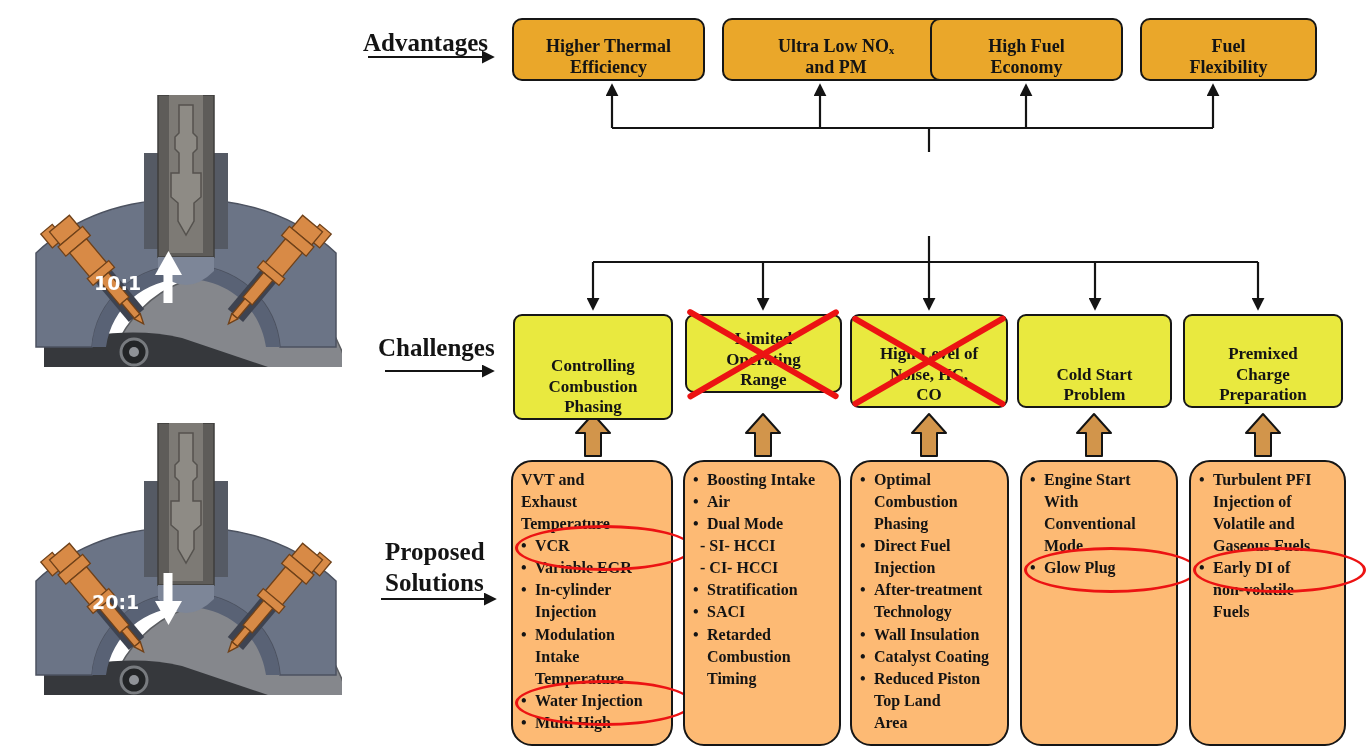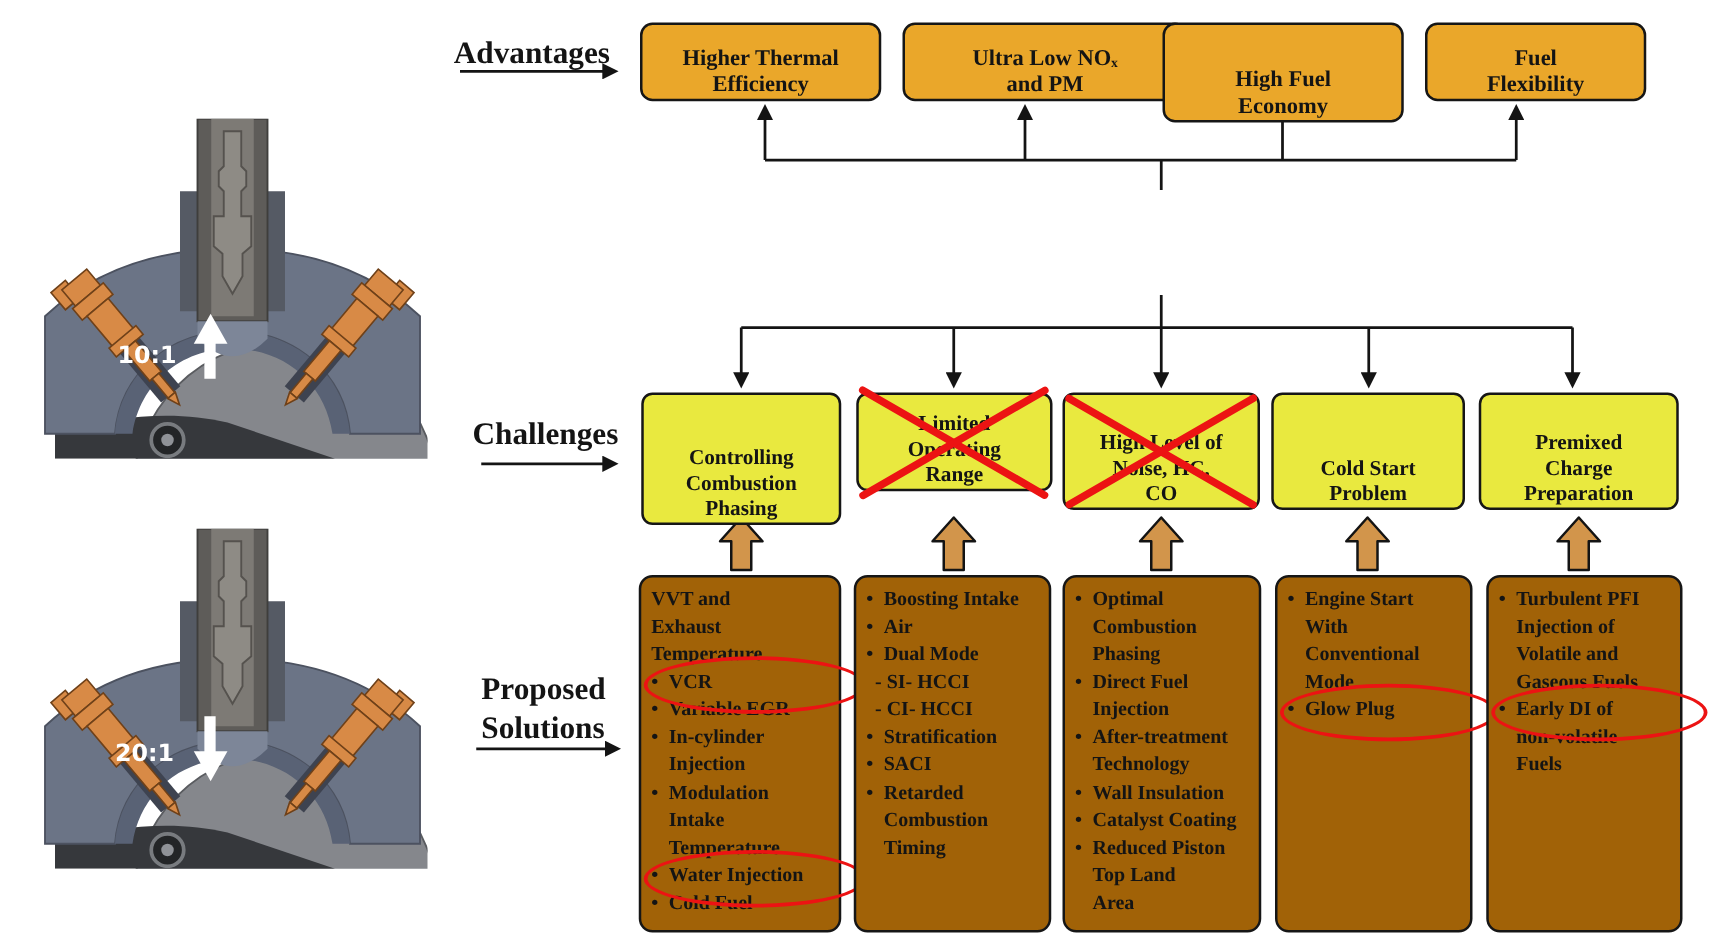--- a/index.html
+++ b/index.html
@@ -30,21 +30,21 @@
   }
   
   .crossed::before,.crossed::after{
     content:"";position:absolute;left:-7%;top:50%;width:114%;height:5.5px;
     background:#EC1313;border-radius:3px;z-index:4;
   }
   .crossed::before{transform:translateY(-50%) rotate(30deg);}
   .crossed::after{transform:translateY(-50%) rotate(-30deg);}
   
   .sol-box{
-    position:absolute;z-index:2;background:#a16207;border:2.5px solid #161616;border-radius:11px;
+    position:absolute;z-index:2;background:#fdba74;border:2.5px solid #161616;border-radius:21px;
     box-sizing:border-box;padding:7px 4px 0 8px;font-weight:bold;font-size:16px;line-height:1.38;
   }
   .sol-item{position:relative;padding-left:14px;}
   .sol-item.noblt{padding-left:0;}
   .sol-item.sub{padding-left:7px;}
   .blt{position:absolute;left:0;top:0;}
   .line{position:relative;}
   .red-ellipse{
     position:absolute;left:-20px;right:-26px;top:-10px;height:40px;
     border:3.5px solid #EC1313;border-radius:50%;pointer-events:none;z-index:5;
@@ -160,21 +160,21 @@
   <div class="row-label" style="left:378px;top:332px;width:120px;">Challenges</div>
   <div class="row-label" style="left:385px;top:536px;width:112px;" id="solutions-label">Proposed
 Solutions</div>
 
 
   <div id="advantages-row">
       <div class="fc-box adv-box" style="left: 512px; top: 18px; width: 193px; height: 63px;"><div class="box-text">Higher Thermal
 Efficiency</div></div>
       <div class="fc-box adv-box" style="left: 722px; top: 18px; width: 228px; height: 63px;"><div class="box-text">Ultra Low NOₓ
 and PM</div></div>
-      <div class="fc-box adv-box" style="left: 930px; top: 18px; width: 193px; height: 80px;"><div class="box-text">High Fuel
+      <div class="fc-box adv-box" style="left: 930px; top: 18px; width: 193px; height: 63px;"><div class="box-text">High Fuel
 Economy</div></div>
       <div class="fc-box adv-box" style="left: 1140px; top: 18px; width: 177px; height: 63px;"><div class="box-text">Fuel
 Flexibility</div></div>
     </div>
   <div id="challenges-row">
       <div class="fc-box chal-box" style="left: 513px; top: 314px; width: 160px; height: 106px;"><div class="box-text">Controlling
 Combustion
 Phasing</div></div>
       <div class="fc-box chal-box crossed" style="left: 685px; top: 314px; width: 157px; height: 79px;"><div class="box-text">Limited
 Operating
@@ -213,21 +213,21 @@
           <div class="line">Modulation</div>
           <div class="line">Intake</div>
           <div class="line">Temperature</div>
         </div>
         <div class="sol-item">
           <div class="blt">•</div>
           <div class="line">Water Injection<div class="red-ellipse"></div></div>
         </div>
         <div class="sol-item">
           <div class="blt">•</div>
-          <div class="line">Cold Fuel</div>
+          <div class="line">Multi High</div>
         </div>
       </div>
       <div class="sol-box" style="left: 683px; top: 460px; width: 158px; height: 286px;">
         <div class="sol-item">
           <div class="blt">•</div>
           <div class="line">Boosting Intake</div>
         </div>
         <div class="sol-item">
           <div class="blt">•</div>
           <div class="line">Air</div>

